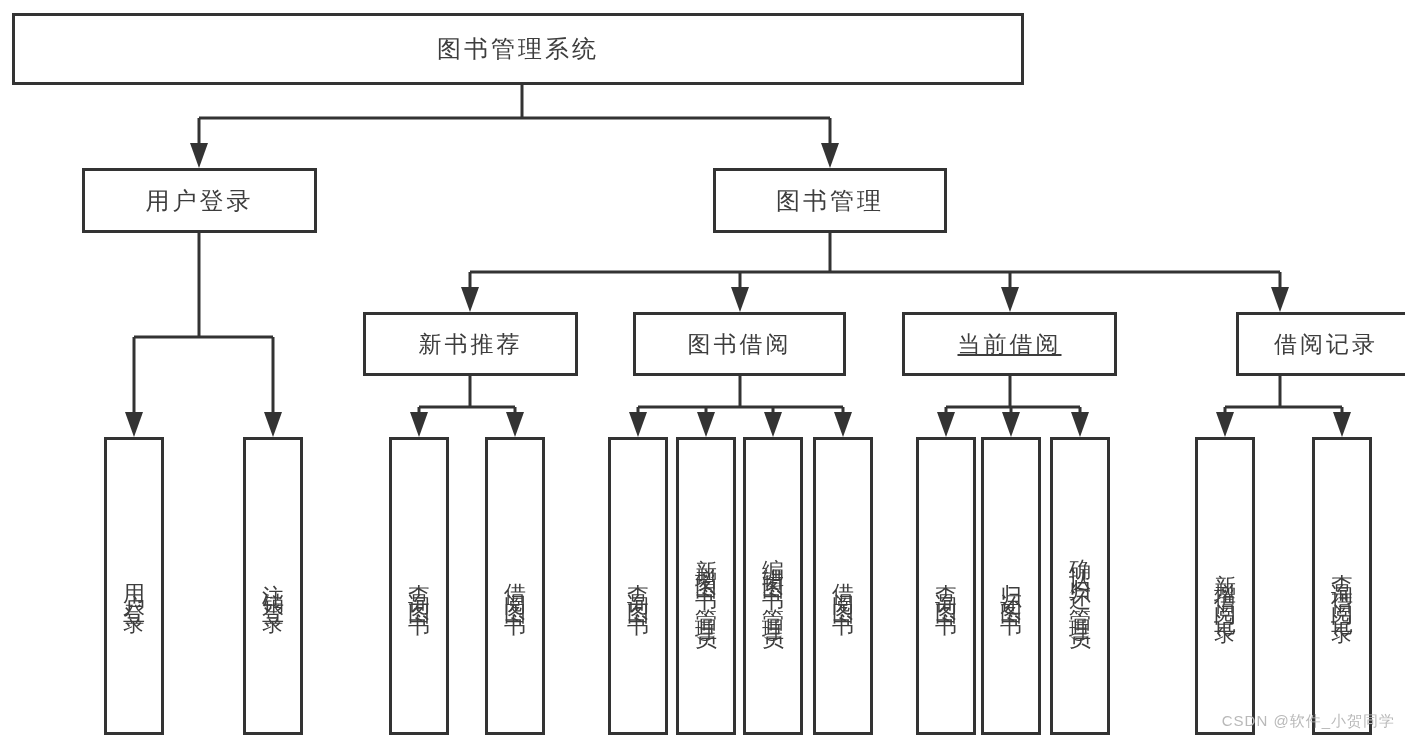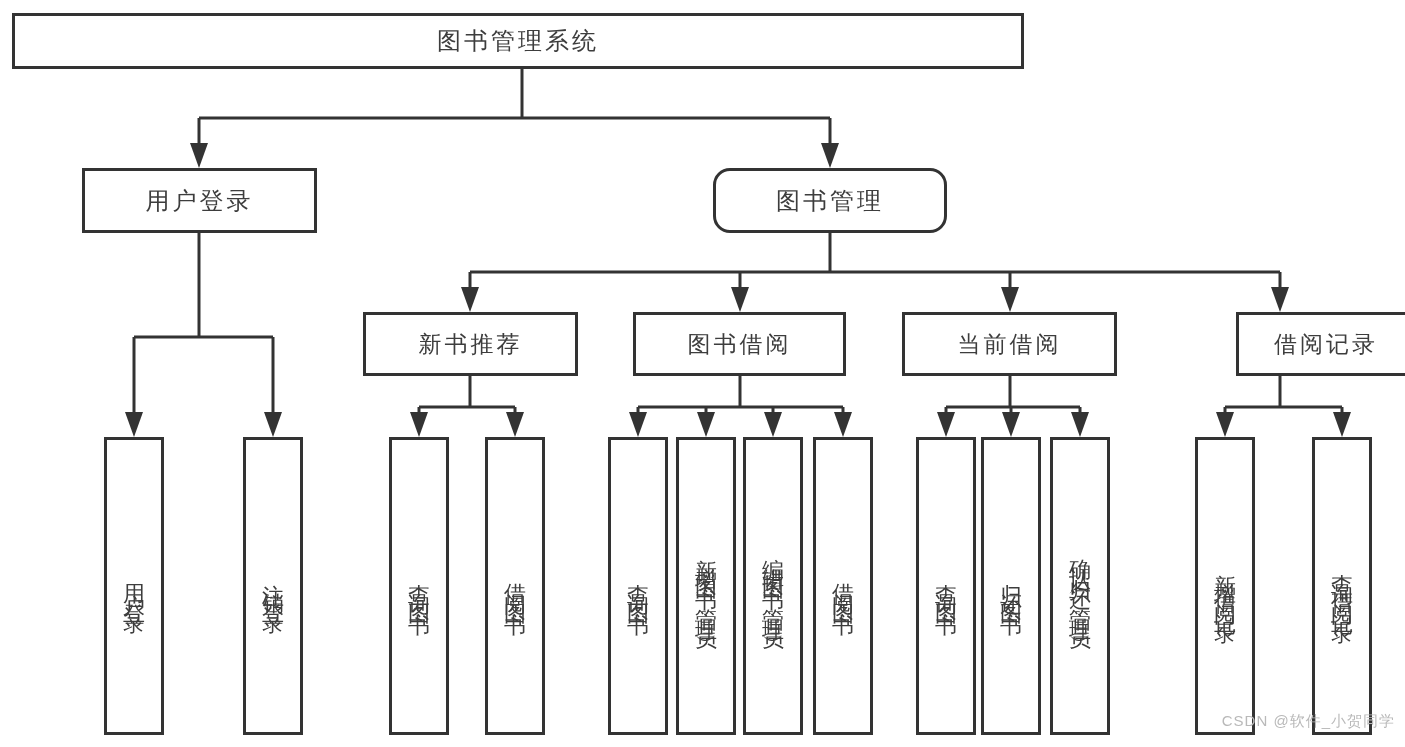--- a/index.html
+++ b/index.html
@@ -26,21 +26,21 @@
     box-sizing: border-box;
     border: 3px solid var(--line);
     background: var(--bg);
     display: flex;
     align-items: center;
     justify-content: center;
     color: var(--text);
     z-index: 1;
   }
   .hbox { font-size: 23px; letter-spacing: 3px; white-space: nowrap; }
-  .root-box { top: 13px; height: 56px; font-size: 24px; }
+  .root-box { top: 13px; height: 72px; font-size: 24px; }
   .lvl2 { top: 168px; height: 65px; font-size: 24px; }
   .lvl3 { top: 312px; height: 64px; }
   .leaf { top: 437px; height: 298px; width: 60px; }
   .leaf .vtext {
     writing-mode: vertical-rl;
     text-orientation: mixed;
     font-size: 22px;
     letter-spacing: 10px;
     line-height: 1;
     white-space: nowrap;
@@ -117,31 +117,31 @@
       <polygon points="1333,412 1351,412 1342,437"></polygon>
     </svg>
 
   <div class="node hbox root-box" style="left:12px; width:1012px;">
     <span>图书管理系统</span>
   </div>
 
   <div class="node hbox lvl2" style="left:82px; width:235px;">
     <span>用户登录</span>
   </div>
-  <div class="node hbox lvl2" style="left:713px; width:234px;border-radius:17px;">
+  <div class="node hbox lvl2" style="left:713px; width:234px;">
     <span>图书管理</span>
   </div>
 
   <div class="node hbox lvl3" style="left:363px; width:215px;">
     <span>新书推荐</span>
   </div>
   <div class="node hbox lvl3" style="left:633px; width:213px;justify-content:center;">
     <span>图书借阅</span>
   </div>
-  <div class="node hbox lvl3" style="left:902px; width:215px;">
+  <div class="node hbox lvl3" style="left:902px; width:215px;text-decoration:underline;">
     <span>当前借阅</span>
   </div>
   <div class="node hbox lvl3" style="left:1236px; width:180px;">
     <span>借阅记录</span>
   </div>
 
   <div class="node leaf" style="left:104px;">
     <span class="vtext">用户登录</span>
   </div>
   <div class="node leaf" style="left:243px;">

